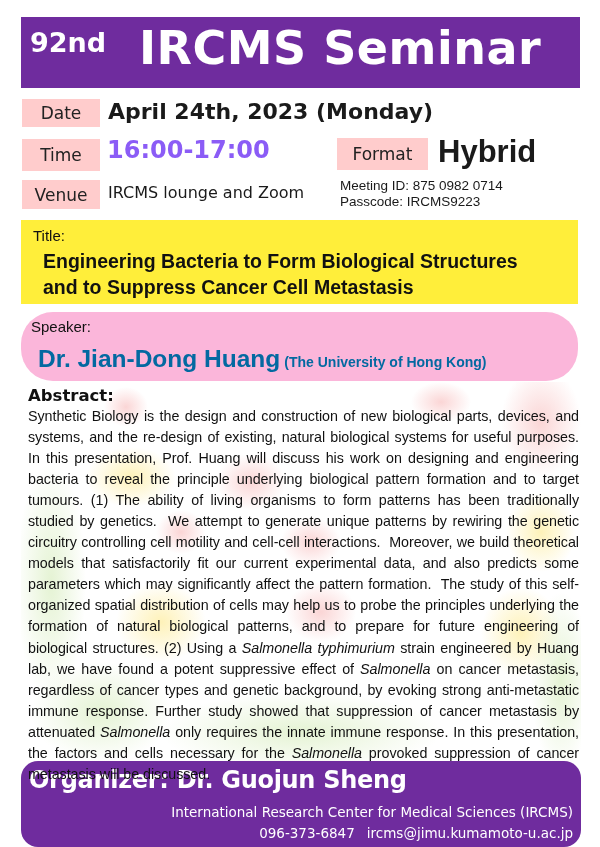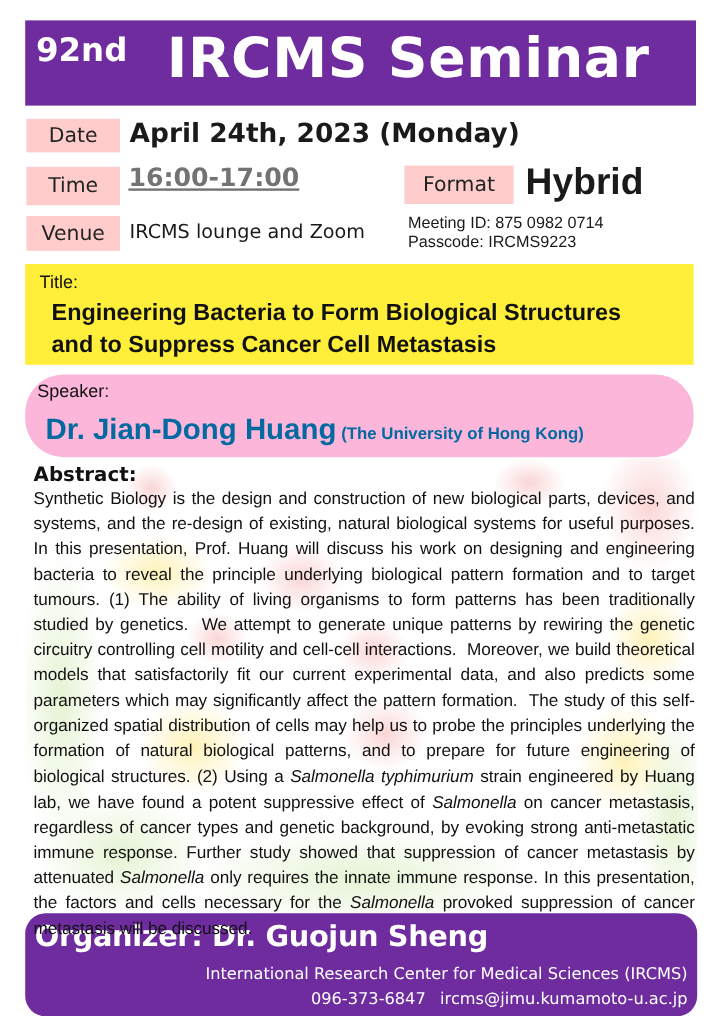--- a/index.html
+++ b/index.html
@@ -21,21 +21,21 @@
     position: absolute; background: #ffcccc; color: #222;
     font-family: "DejaVu Sans", sans-serif; font-size: 17px;
     display: flex; align-items: center; justify-content: center;
   }
   .date-label { left: 22px; top: 99px; width: 78px; height: 28px; }
   .time-label { left: 22px; top: 139px; width: 78px; height: 32px; }
   .venue-label { left: 22px; top: 180px; width: 78px; height: 29px; }
   .format-label { left: 337px; top: 138px; width: 91px; height: 32px; }
 
   .date-value { position: absolute; left: 108px; top: 99px; font-family: "DejaVu Sans", sans-serif; font-weight: bold; font-size: 22px; color: #1a1a1a; white-space: nowrap; }
-  .time-value { position: absolute; left: 107px; top: 136px; font-family: "DejaVu Sans", sans-serif; font-weight: bold; font-size: 21px; color: #737373; white-space: nowrap; text-decoration: underline; }
+  .time-value { position: absolute; left: 107px; top: 136px; font-family: "DejaVu Sans", sans-serif; font-weight: bold; font-size: 24px; color: #8b5cf6; white-space: nowrap; }
   .format-value { position: absolute; left: 438px; top: 134px; font-family: "Liberation Sans", sans-serif; font-weight: bold; font-size: 31px; color: #1a1a1a; white-space: nowrap; }
   .venue-value { position: absolute; left: 108px; top: 183px; font-family: "DejaVu Sans", sans-serif; font-size: 16px; color: #1a1a1a; white-space: nowrap; }
   .meeting { position: absolute; left: 340px; top: 178px; font-family: "Liberation Sans", sans-serif; font-size: 13.5px; line-height: 16px; color: #1a1a1a; white-space: nowrap; }
 
   .title-box {
     position: absolute; left: 21px; top: 220px; width: 557px; height: 84px;
     background: #ffee3a;
   }
   .title-box .lbl { position: absolute; left: 12px; top: 7px; font-size: 15px; color: #111; }
   .title-box .txt { position: absolute; left: 22px; top: 28px; font-size: 19.5px; line-height: 26px; font-weight: bold; color: #111; white-space: nowrap; }

